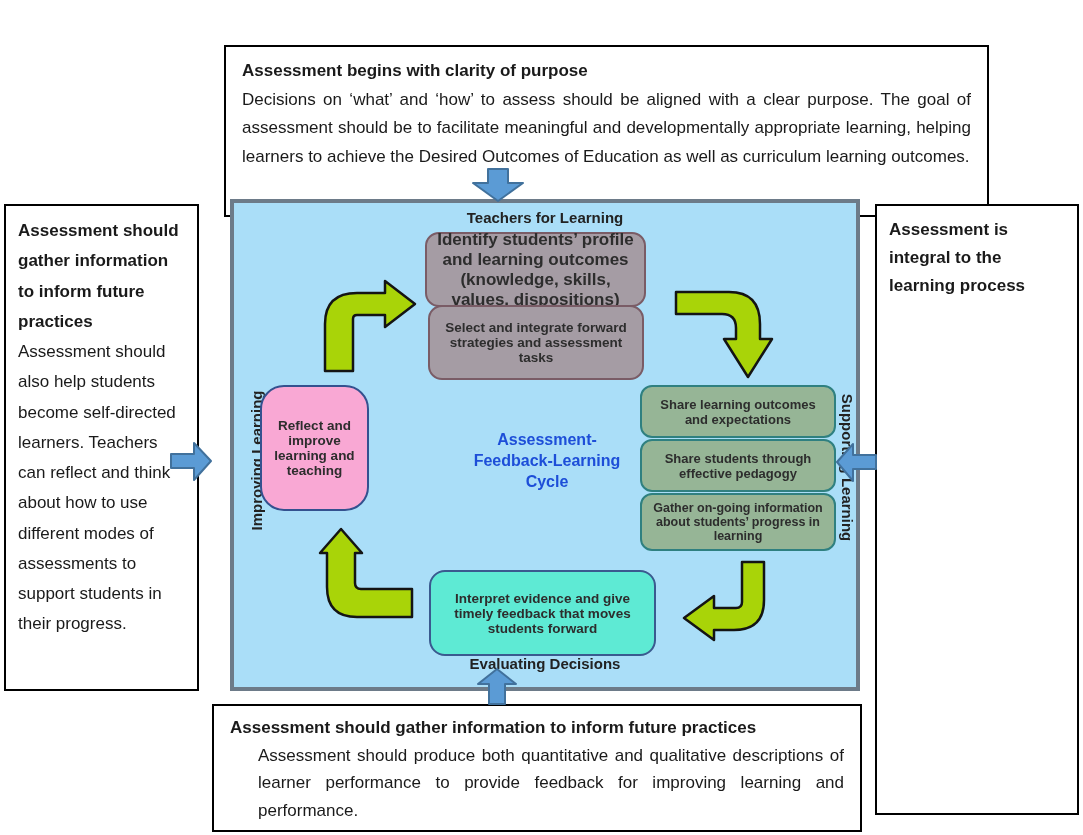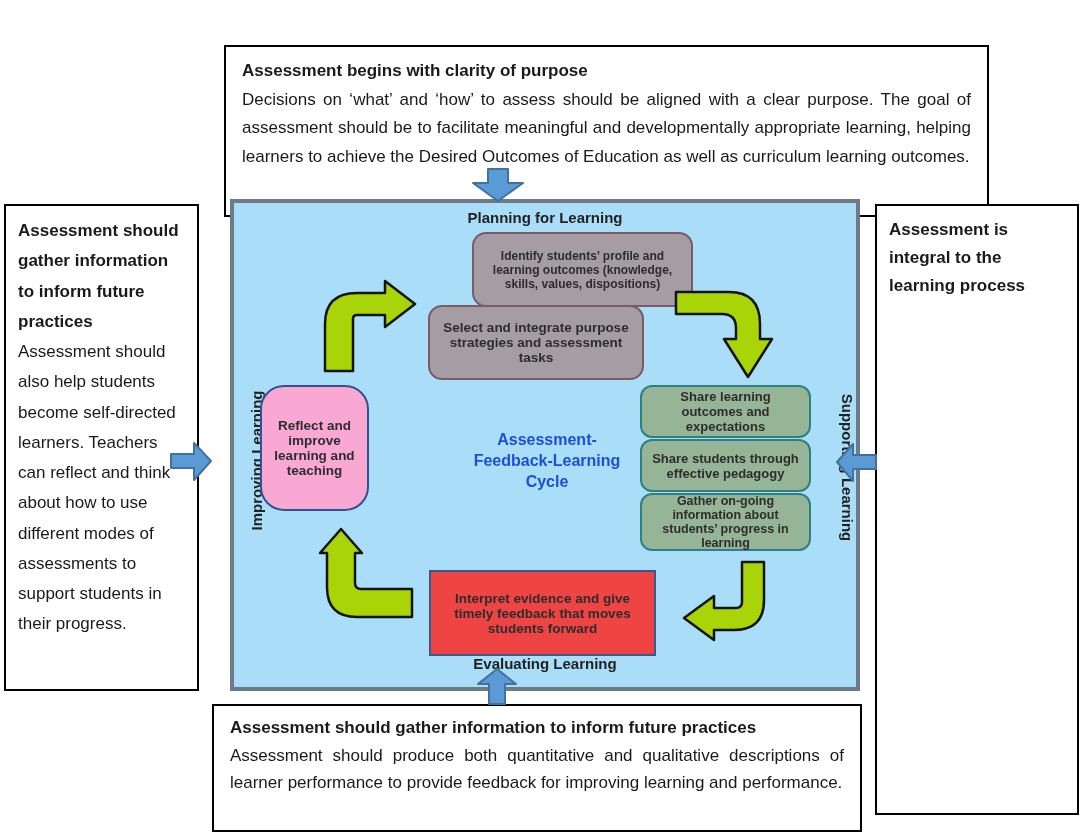--- a/index.html
+++ b/index.html
@@ -10,45 +10,45 @@
   
   .note-box{
     position:absolute;border:2px solid #000;background:#fff;box-sizing:border-box;
   }
   .note-box .heading{font-weight:bold;}
   .note-top{left:224px;top:4px;width:765px;height:172px;padding:10px 16px;font-size:17px;line-height:1.68;margin-top:41px;}
   .note-top .body{text-align:justify;}
   .note-left{left:4px;top:204px;width:195px;height:487px;padding:10px 12px;font-size:17px;line-height:1.78;}
   .note-right{left:875px;top:204px;width:204px;height:611px;padding:10px 12px;font-size:17px;line-height:1.66;}
   .note-bottom{left:212px;top:704px;width:650px;height:128px;padding:8px 16px;font-size:17px;line-height:1.62;}
-  .note-bottom .body{text-align:justify;}
+  .note-bottom .body{text-align:justify;margin-left:28px;}
 
   
   .cycle{
     position:absolute;left:230px;top:199px;width:630px;height:492px;
     background:#aadef8;border:4px solid #6d7b89;box-sizing:border-box;
   }
   .stage-label{position:absolute;font-weight:bold;color:#222;font-size:15px;}
   .stage-top{top:6px;left:0;right:0;text-align:center;}
   .stage-bottom{top:452px;left:0;right:0;text-align:center;}
   .stage-left{left:-58px;top:249px;width:160px;text-align:center;transform:rotate(-90deg);}
   .stage-right{left:528px;top:256px;width:170px;text-align:center;transform:rotate(90deg);}
 
   .cyc-box{
     position:absolute;box-sizing:border-box;display:flex;align-items:center;justify-content:center;
     text-align:center;font-weight:bold;color:#2d2d2d;padding:4px 10px;
   }
-  .plan1{left:191px;top:29px;width:221px;height:75px;background:#a59ca4;border:2px solid #7a5c66;border-radius:14px;font-size:12px;margin-left:47px;}
+  .plan1{left:191px;top:29px;width:221px;height:75px;background:#a59ca4;border:2px solid #7a5c66;border-radius:14px;font-size:17px;}
   .plan2{left:194px;top:102px;width:216px;height:75px;background:#a59ca4;border:2px solid #7a5c66;border-radius:14px;font-size:13.5px;}
-  .sup{left:406px;width:171px;background:#96b596;border:2px solid #2f8080;border-radius:12px;font-size:13px;}
+  .sup{left:406px;width:196px;background:#96b596;border:2px solid #2f8080;border-radius:12px;font-size:13px;}
   .sup1{top:182px;height:53px;}
   .sup2{top:236px;height:53px;}
   .sup3{top:290px;height:58px;font-size:12.5px;}
   .imp{left:26px;top:182px;width:109px;height:126px;background:#f9a8d4;border:2px solid #34518f;border-radius:24px;font-size:13.5px;}
-  .eva{left:195px;top:367px;width:227px;height:86px;background:#ef4444;border:2px solid #3a5a8f;border-radius:0;font-size:13.5px;}
+  .eva{left:195px;top:367px;width:227px;height:86px;background:#5eead4;border:2px solid #3a5a8f;border-radius:16px;font-size:13.5px;}
   .center-title{
     position:absolute;left:195px;top:227px;width:236px;text-align:center;
     font-weight:bold;font-size:16px;line-height:1.3;color:#1d4ed8;white-space:pre-line;
   }
   .arrow{position:absolute;}
   .z-top{z-index:6;}
 </style>
 </head>
 <body>
 
@@ -68,27 +68,27 @@
     <div class="heading">Assessment is integral to the learning process</div>
   </div>
 
   <div class="note-box note-bottom">
     <div class="heading">Assessment should gather information to inform future practices</div>
     <div class="body">Assessment should produce both quantitative and qualitative descriptions of learner performance to provide feedback for improving learning and performance.</div>
   </div>
 
   <div class="cycle">
 
-    <div class="stage-label stage-top">Planning for Learning</div>
-    <div class="stage-label stage-bottom">Evaluating Learning</div>
+    <div class="stage-label stage-top">Teachers for Learning</div>
+    <div class="stage-label stage-bottom">Evaluating Decisions</div>
     <div class="stage-label stage-left">Improving Learning</div>
     <div class="stage-label stage-right">Supporting Learning</div>
 
     <div class="cyc-box plan1">Identify students’ profile and learning outcomes (knowledge, skills, values, dispositions)</div>
-    <div class="cyc-box plan2">Select and integrate purpose strategies and assessment tasks</div>
+    <div class="cyc-box plan2">Select and integrate forward strategies and assessment tasks</div>
 
     <div class="cyc-box sup sup1">Share learning outcomes and expectations</div>
     <div class="cyc-box sup sup2">Share students through effective pedagogy</div>
     <div class="cyc-box sup sup3">Gather on-going information about students’ progress in learning</div>
 
     <div class="cyc-box imp">Reflect and improve learning and teaching</div>
     <div class="cyc-box eva">Interpret evidence and give timely feedback that moves students forward</div>
 
     <div class="center-title">Assessment-
 Feedback-Learning

